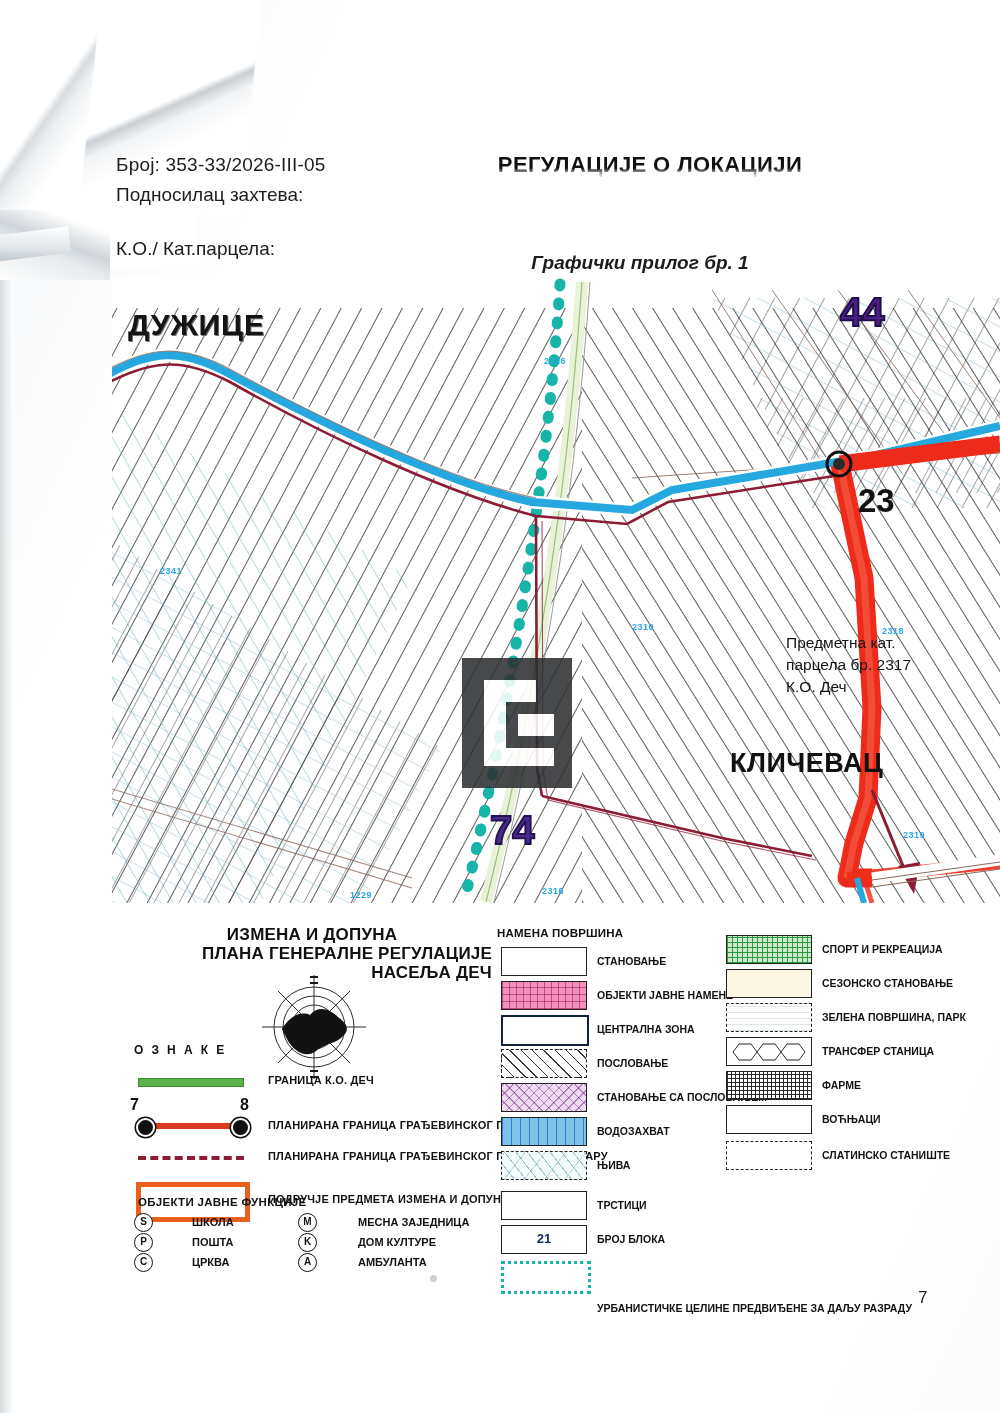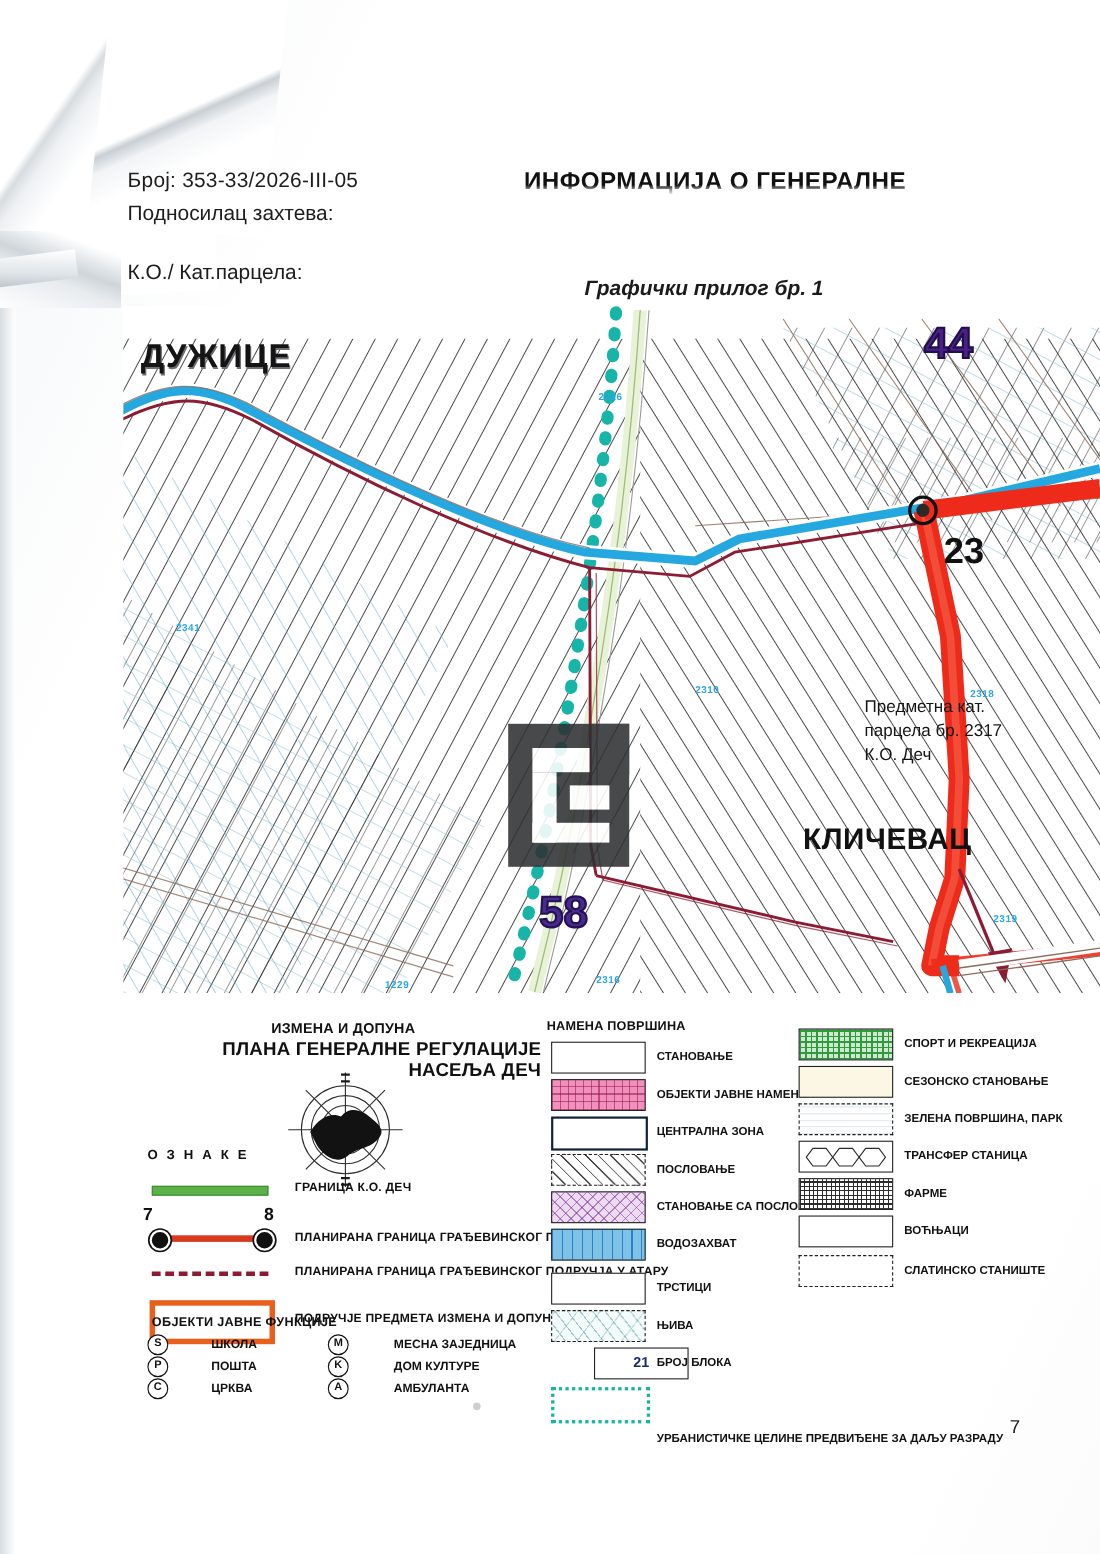--- a/index.html
+++ b/index.html
@@ -80,21 +80,21 @@
 
   .parcnum{position:absolute;font-size:9px;font-weight:bold;color:#2aa6e8;letter-spacing:.5px;}
 
   
   .legend{position:absolute;left:112px;top:925px;width:880px;height:345px;}
 
   .leg-title{
     position:absolute;left:20px;top:0px;width:360px;text-align:center;
     font-size:14px;font-weight:bold;color:#111;line-height:19px;letter-spacing:.2px;
   }
-  .leg-title .l1{font-size:13px;}
+  .leg-title .l1{font-size:17px;}
   .leg-title .l2{font-size:17px;text-align:right;}
 
   .oznake{position:absolute;left:22px;top:118px;font-size:12px;font-weight:bold;
           letter-spacing:2.4px;color:#111;}
 
   .rose{position:absolute;left:142px;top:46px;width:120px;height:110px;}
 
   .leg-lines{position:absolute;left:18px;top:140px;width:470px;}
   .lr{position:relative;height:34px;}
   .lr .sym{position:absolute;left:0;top:0;width:120px;height:34px;}
@@ -121,21 +121,21 @@
   .ob-l2{left:168px;} .ob-t2{position:absolute;left:228px;top:3px;white-space:nowrap;}
 
   
   .col-mid{position:absolute;left:385px;top:2px;width:250px;}
   .col-right{position:absolute;left:610px;top:8px;width:280px;}
   .colhead{font-size:11.5px;font-weight:bold;color:#111;margin-bottom:6px;letter-spacing:.2px;}
   .sw-row{position:relative;height:34px;}
   .sw{position:absolute;left:4px;top:2px;width:84px;height:27px;border:1.3px solid #222;background:#fff;}
   .sw-lbl{position:absolute;left:100px;top:10px;font-size:10.5px;font-weight:bold;color:#111;white-space:nowrap;}
   .sw-blk{position:absolute;left:4px;top:2px;width:84px;height:27px;border:1.3px solid #222;background:#fff;
-          font-size:13px;font-weight:bold;color:#182a6b;text-align:center;line-height:26px;margin-left:39px;}
+          font-size:13px;font-weight:bold;color:#182a6b;text-align:center;line-height:26px;}
 
   .p-stanovanje{background:#fff;}
   .p-javne{background:
      repeating-linear-gradient(0deg,rgba(150,20,80,.55) 0 1px,transparent 1px 7px),
      repeating-linear-gradient(90deg,rgba(150,20,80,.55) 0 1px,transparent 1px 7px),
      #f090bb;}
   .p-central{border:2.6px solid #12203a;}
   .p-poslovanje{background:repeating-linear-gradient(45deg,#3a3a3a 0 1px,transparent 1px 8px),#fff;border-style:dashed;}
   .p-stanposl{background:
      repeating-linear-gradient(45deg,rgba(120,40,140,.5) 0 1px,transparent 1px 7px),
@@ -180,21 +180,21 @@
   <div class="curl-a"></div>
   <div class="curl-b"></div>
   <div class="curl-c"></div>
   <div class="curl-d"></div>
 
   <div class="hdr">
     <div class="broj">Број: 353-33/2026-III-05</div>
     <div class="podnosilac">Подносилац захтева:</div>
     <div class="ko">К.О./ Кат.парцела:</div>
   </div>
-  <div class="doc-title">ИНФОРМАЦИЈА О ГЕНЕРАЛНЕ</div>
+  <div class="doc-title">РЕГУЛАЦИЈЕ О ЛОКАЦИЈИ</div>
   <div class="graph-sub">Графички прилог бр. 1</div>
 
   <div class="map-wrap">
     <svg width="888" height="625" viewBox="0 0 888 625">
       <defs>
 
         <pattern id="hatchA" width="18" height="18" patternUnits="userSpaceOnUse" patternTransform="rotate(28)">
           <line x1="0" y1="0" x2="0" y2="18" stroke="#1a1a1a" stroke-width="1.5"></line>
         </pattern>
         <pattern id="hatchB" width="17" height="17" patternUnits="userSpaceOnUse" patternTransform="rotate(-32)">
@@ -303,21 +303,21 @@
     <div class="parcnum" style="left:520px;top:344px;">2310</div>
     <div class="parcnum" style="left:770px;top:348px;">2318</div>
     <div class="parcnum" style="left:430px;top:608px;">2316</div>
     <div class="parcnum" style="left:238px;top:612px;">1229</div>
     <div class="parcnum" style="left:758px;top:552px;margin-left:33px;">2319</div>
   </div>
 
   <div class="mlabel lbl-duzice">ДУЖИЦЕ</div>
   <div class="mlabel lbl-44">44</div>
   <div class="mlabel lbl-23">23</div>
-  <div class="mlabel lbl-45">58</div>
+  <div class="mlabel lbl-45">74</div>
   <div class="mlabel lbl-klicevac">КЛИЧЕВАЦ</div>
 
   <div class="note">
     <div>Предметна кат.</div>
     <div>парцела бр. 2317</div>
     <div>К.О. Деч</div>
   </div>
 
   <div class="legend">
 
@@ -428,27 +428,27 @@
         <div class="sw-lbl">ПОСЛОВАЊЕ</div>
       </div>
       <div class="sw-row">
         <div class="sw p-stanposl"></div>
         <div class="sw-lbl">СТАНОВАЊЕ СА ПОСЛОВАЊЕМ</div>
       </div>
       <div class="sw-row">
         <div class="sw p-vodo"></div>
         <div class="sw-lbl">ВОДОЗАХВАТ</div>
       </div>
+      <div class="sw-row">
+        <div class="sw p-njiva"></div>
+        <div class="sw-lbl">ЊИВА</div>
+      </div>
       <div class="sw-row" style="height:40px;">
         <div class="sw p-trstici" style="top:8px;"></div>
         <div class="sw-lbl" style="top:16px;">ТРСТИЦИ</div>
-      </div>
-      <div class="sw-row">
-        <div class="sw p-njiva"></div>
-        <div class="sw-lbl">ЊИВА</div>
       </div>
       <div class="sw-row">
         <div class="sw-blk">21</div>
         <div class="sw-lbl">БРОЈ БЛОКА</div>
       </div>
       <div class="sw-row" style="height:40px;">
         <div class="dotbox" style="top:4px;"></div>
         <div class="sw-lbl-wide" style="top:12px;">УРБАНИСТИЧКЕ ЦЕЛИНЕ ПРЕДВИЂЕНЕ ЗА ДАЉУ РАЗРАДУ</div>
       </div>
     </div>

